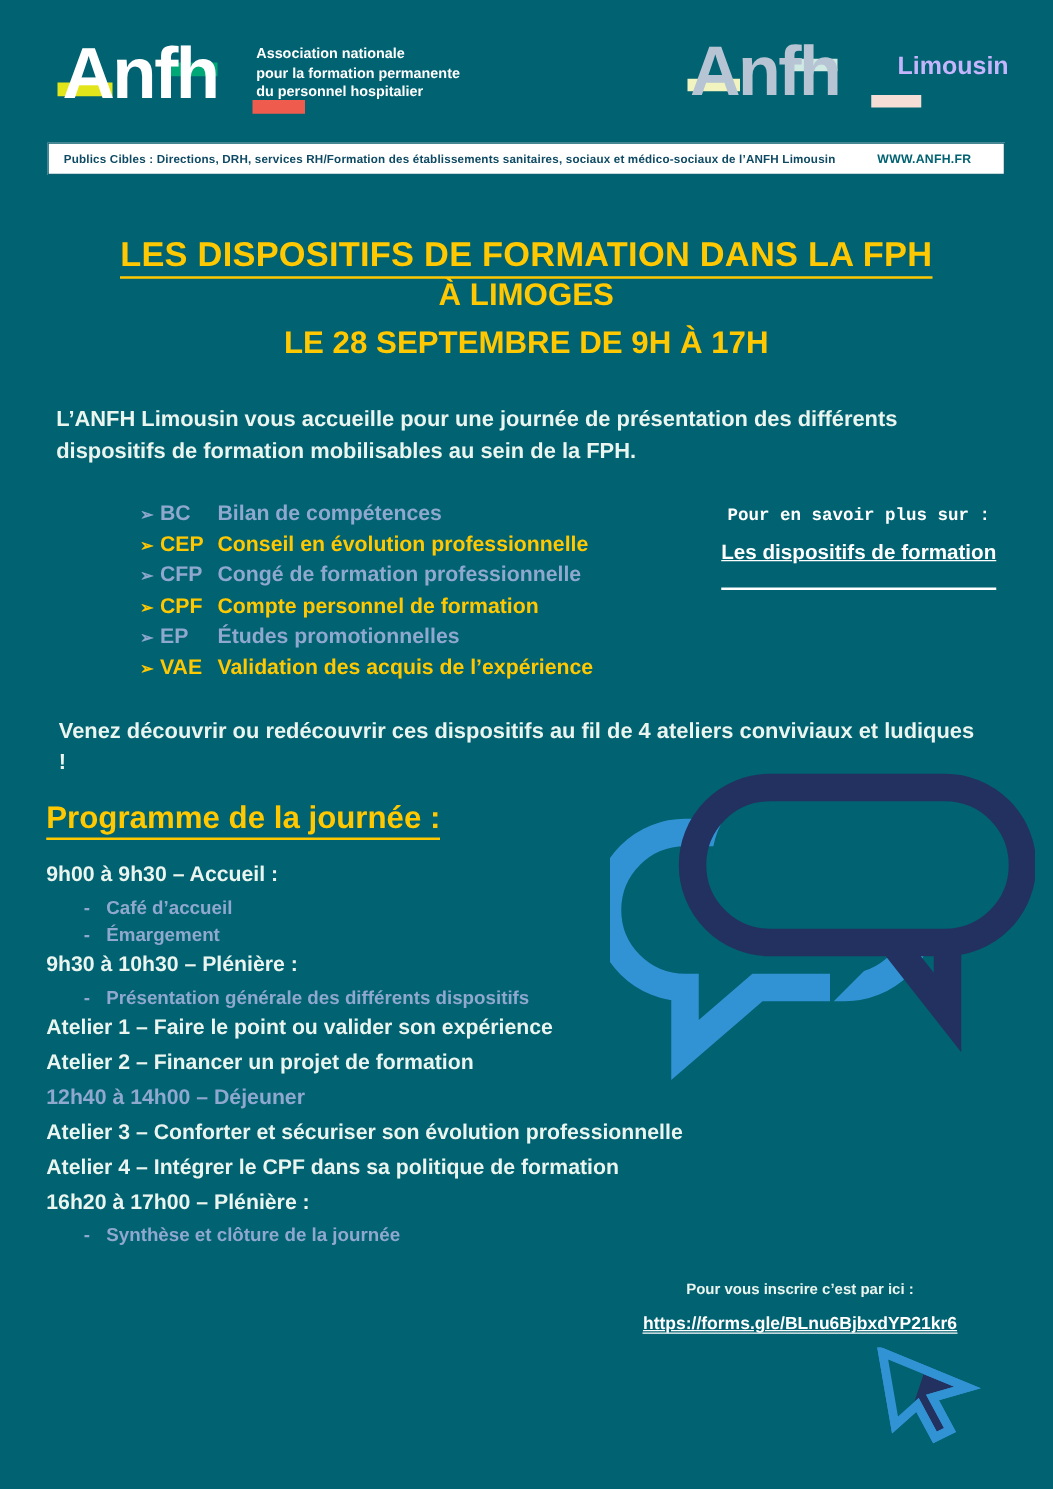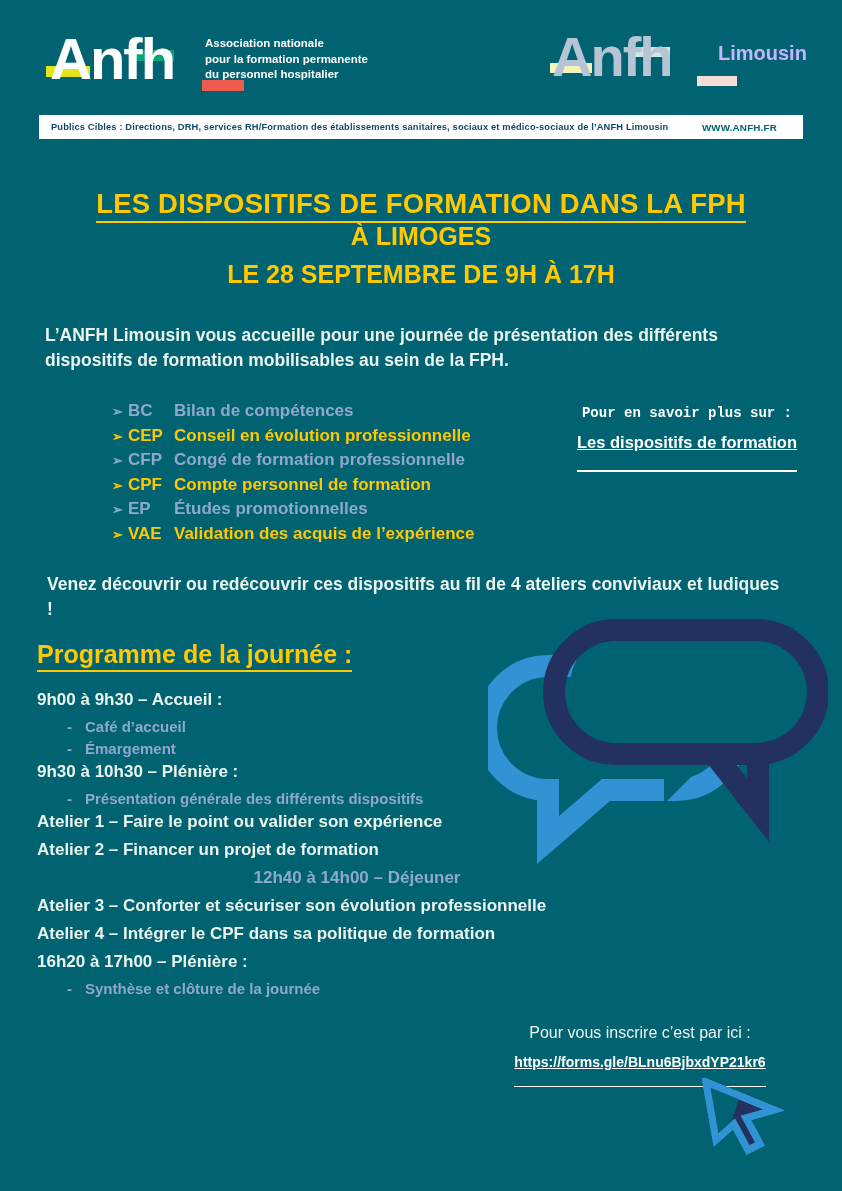--- a/index.html
+++ b/index.html
@@ -68,33 +68,33 @@
   
   .venez{position:absolute;left:47px;top:572px;width:740px;color:#eaf5ef;
     font-size:17.5px;font-weight:bold;line-height:25px;}
 
   
   .prog-title{position:absolute;left:37px;top:640px;color:#ffc800;font-size:25px;font-weight:bold;}
   .prog-title span{border-bottom:2.5px solid #ffc800;padding-bottom:2px;}
 
   .prog{position:absolute;left:37px;top:690px;width:640px;}
   .prog-head{color:#eaf5ef;font-size:17px;font-weight:bold;margin-bottom:8px;}
-  .prog-head.muted{color:#8fa8cd;text-align:center;}
+  .prog-head.muted{color:#8fa8cd;}
   .prog-sub{display:flex;color:#8fa8cd;font-size:15px;font-weight:bold;
     margin:0 0 5px 30px;}
   .prog-sub .dash{width:18px;}
 
   
   .bubbles{position:absolute;left:488px;top:618px;width:340px;height:265px;}
 
   
   .inscr{position:absolute;left:455px;top:1024px;width:370px;text-align:center;}
-  .inscr-top{color:#eaf5ef;font-size:16px;font-weight:normal;}
+  .inscr-top{color:#eaf5ef;font-size:12px;font-weight:bold;}
   .inscr-link{display:inline-block;margin-top:12px;color:#ffffff;font-size:14px;
-    font-weight:bold;border-bottom:1.5px solid #ffffff;padding-bottom:16px;}
+    font-weight:bold;border-bottom:1.5px solid #ffffff;padding-bottom:0;}
   .cursor{position:absolute;left:700px;top:1078px;width:100px;height:86px;}
 </style>
 </head>
 <body>
 
 <div class="page">
 
   <div class="header">
 
     <div class="logo-main">

